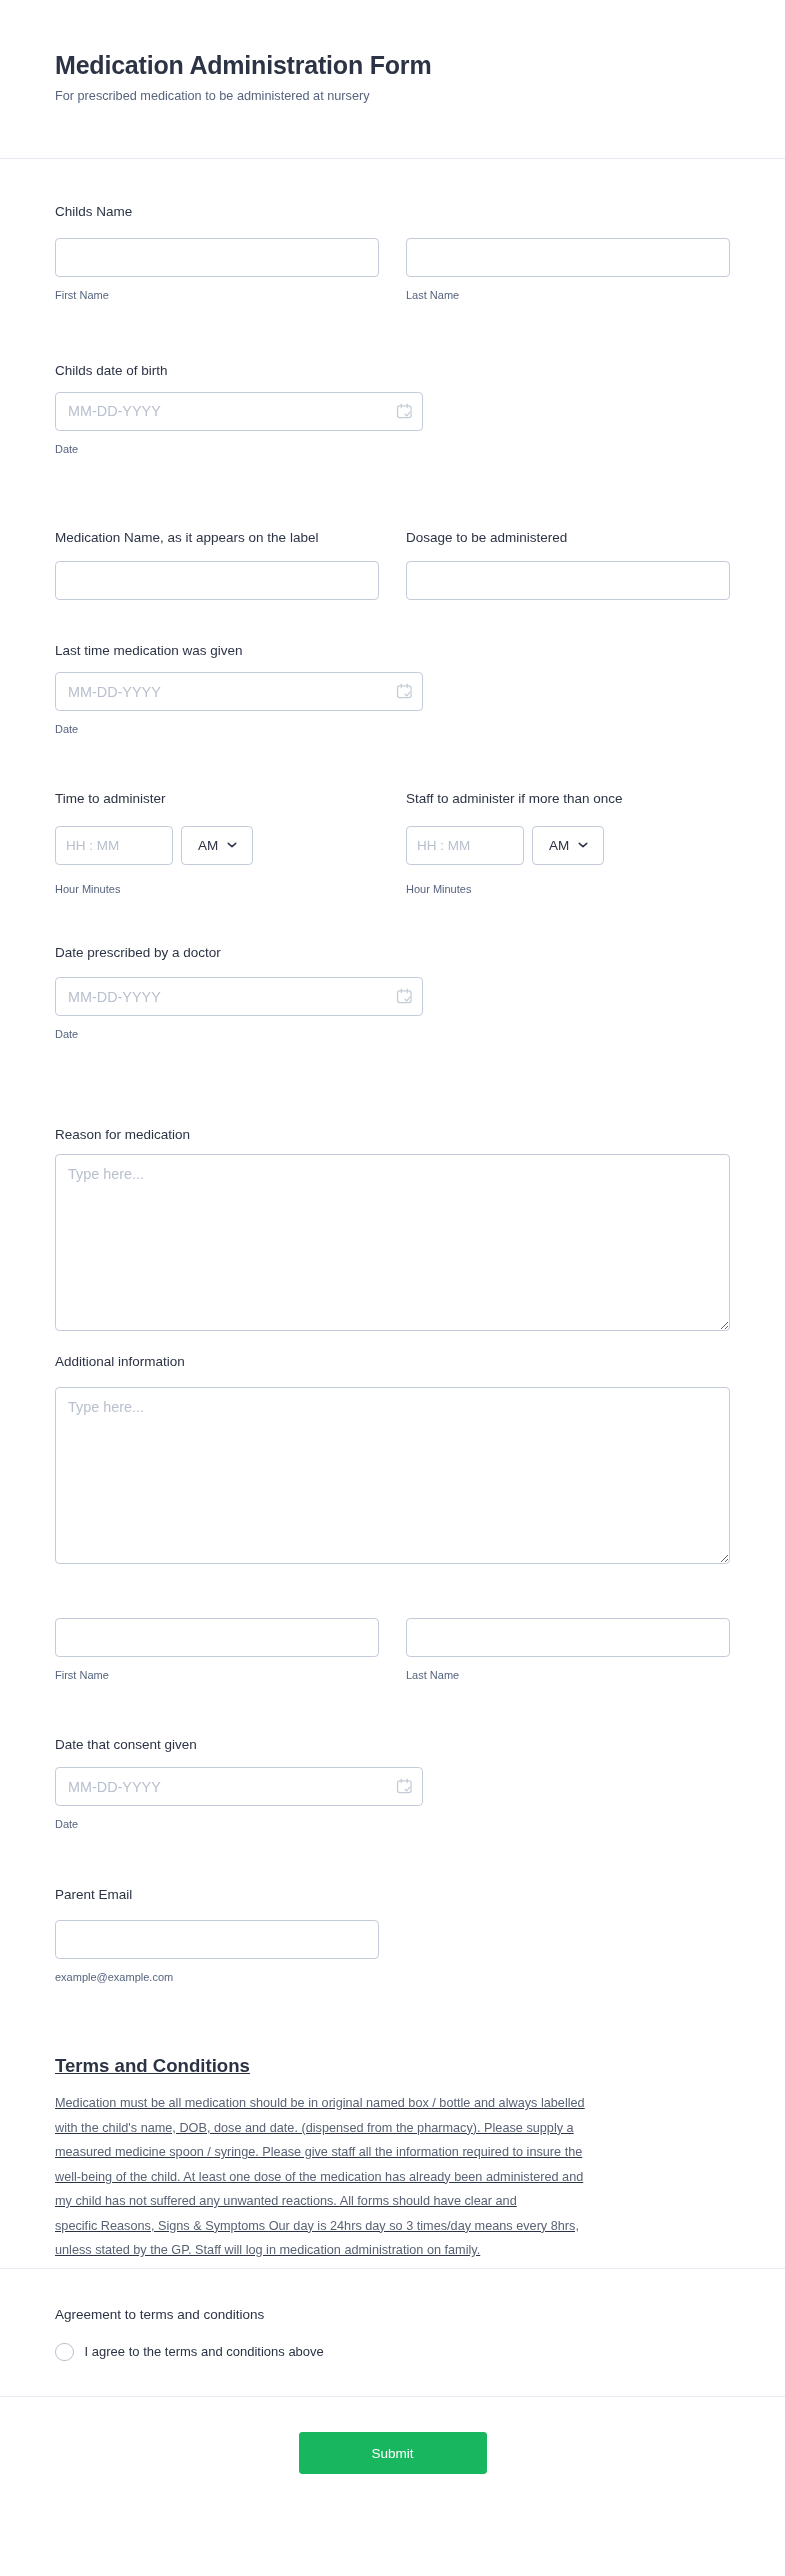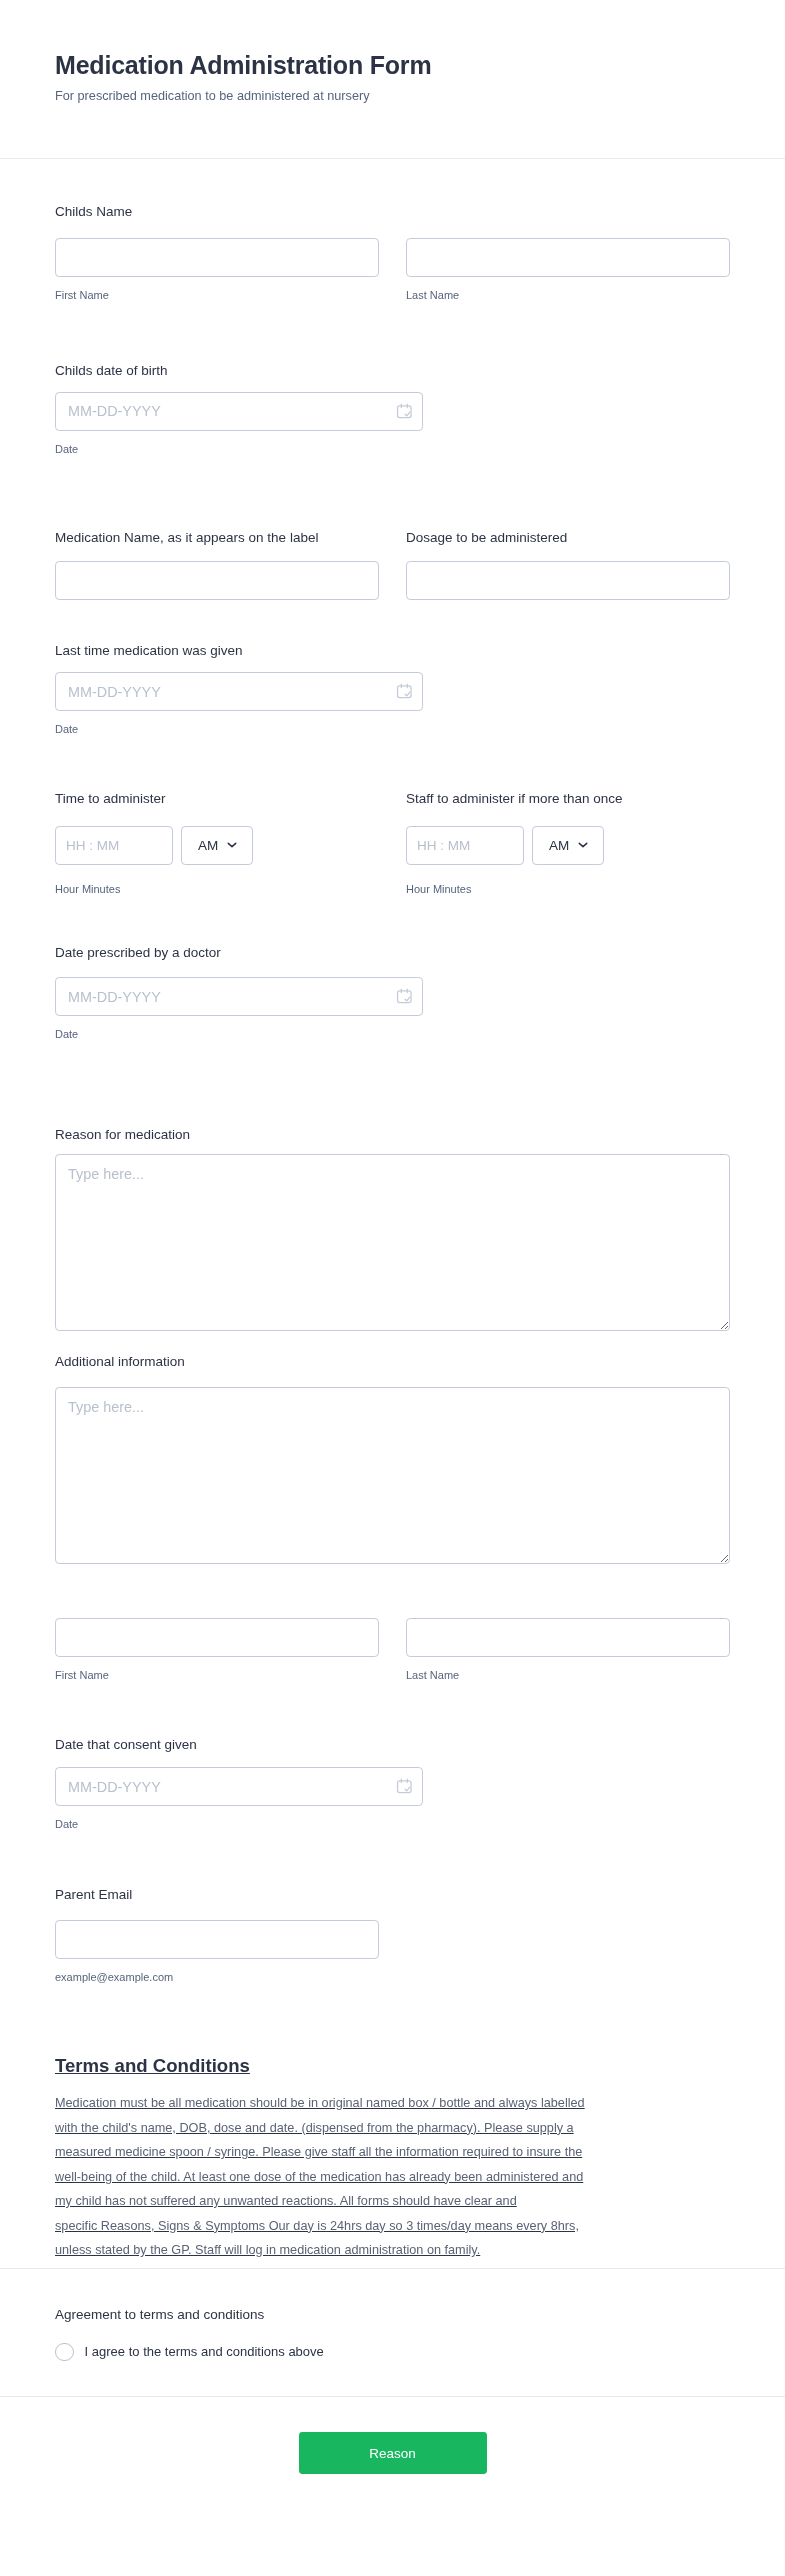--- a/index.html
+++ b/index.html
@@ -272,16 +272,16 @@
       <div class="q-label">Agreement to terms and conditions</div>
       <div class="radio-row">
         <span class="radio-circle"></span>
         <span class="radio-label">I agree to the terms and conditions above</span>
       </div>
     </div>
   </div>
 
   <hr class="divider bottom-divider">
 
-  <button class="submit-btn">Reason</button>
+  <button class="submit-btn">Submit</button>
 
 </div>
 
 
 </body></html>

